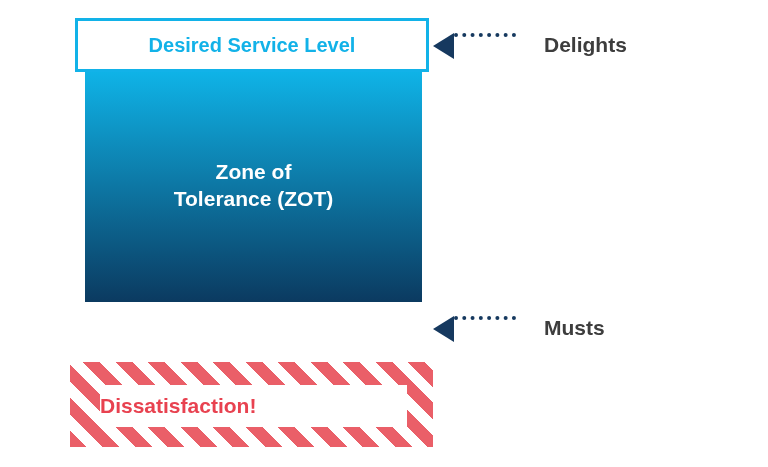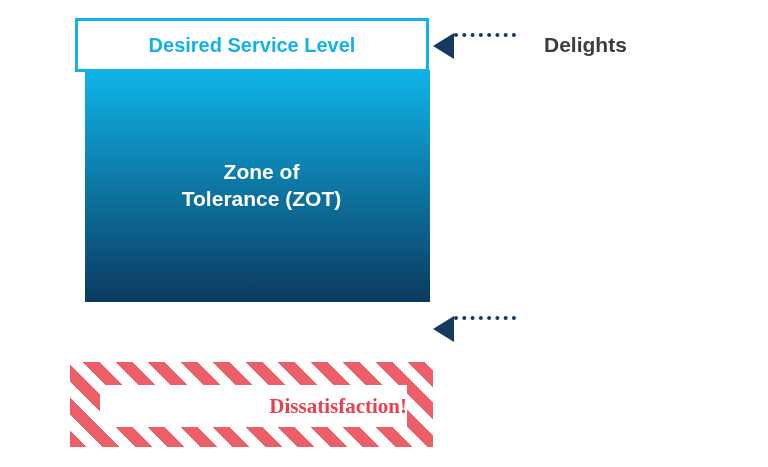--- a/index.html
+++ b/index.html
@@ -38,21 +38,20 @@
     position: absolute;
     left: 85px;
     top: 70px;
     width: 337px;
     height: 232px;
     background: linear-gradient(to bottom, var(--gradient-top, #0fb4e8), var(--gradient-bottom, #0b3a60));
     display: flex;
     align-items: center;
     justify-content: center;
     z-index: 1;
-    padding-left: 8px;
   }
   .zot-label {
     color: #ffffff;
     font-weight: 700;
     font-size: 21px;
     line-height: 1.28;
     text-align: center;
     white-space: pre-line;
   }
   .adequate {
@@ -76,22 +75,21 @@
       #ffffff 12px 23px
     );
     z-index: 2;
   }
   .hazard-inner {
     position: absolute;
     inset: 23px 26px 20px 30px;
     background: #ffffff;
     display: flex;
     align-items: center;
-    justify-content: flex-end;
-    font-family: Liberation Serif, serif;
+    justify-content: flex-start;
   }
   .hazard-inner span {
     color: var(--text-red, #e84250);
     font-weight: 700;
     font-size: 21px;
   }
   .annot {
     position: absolute;
     left: 433px;
     height: 26px;
@@ -146,15 +144,16 @@
   <div class="annot annot-delights">
     <span class="arrowhead"></span>
     <span class="dots"></span>
     <span class="annot-label">Delights</span>
   </div>
 
 
   <div class="annot annot-musts">
     <span class="arrowhead"></span>
     <span class="dots"></span>
+    <span class="annot-label">Musts</span>
   </div>
 
 </div>
 
 </body></html>

